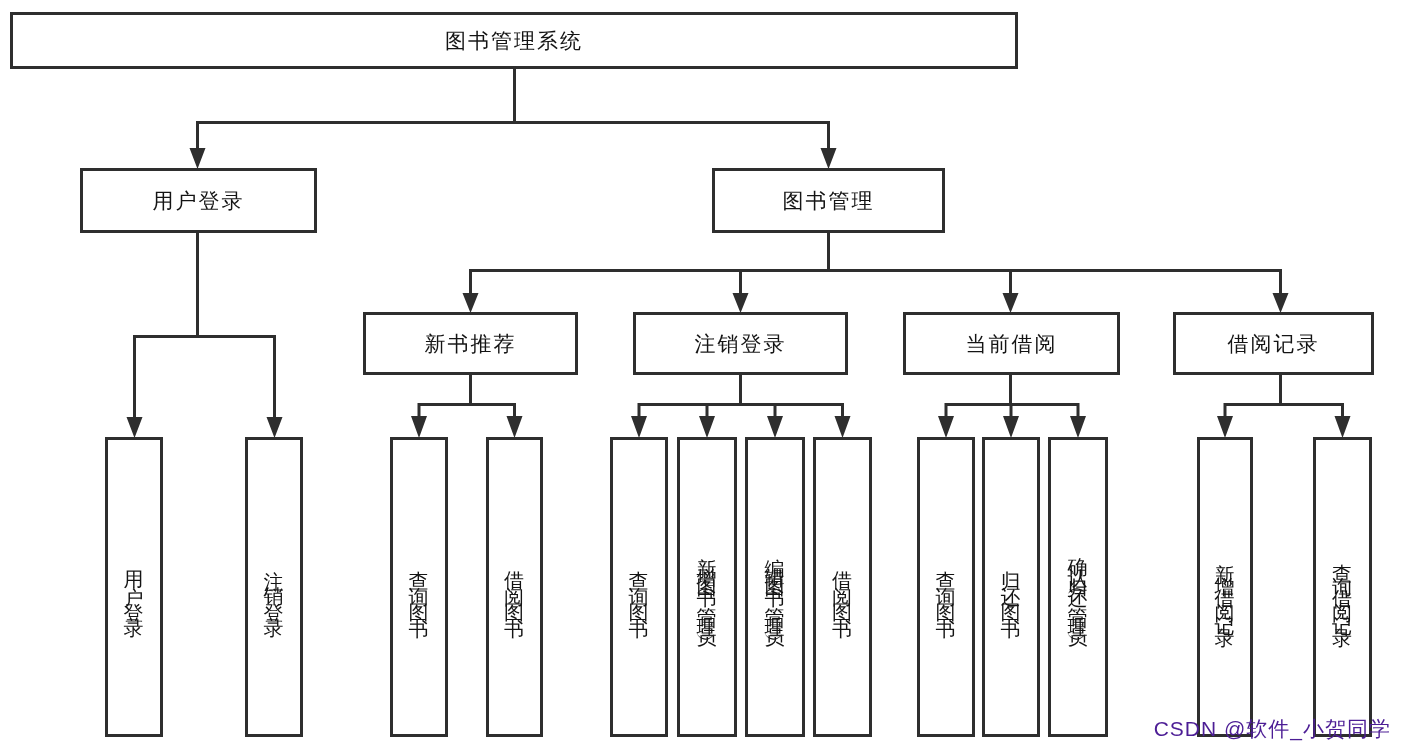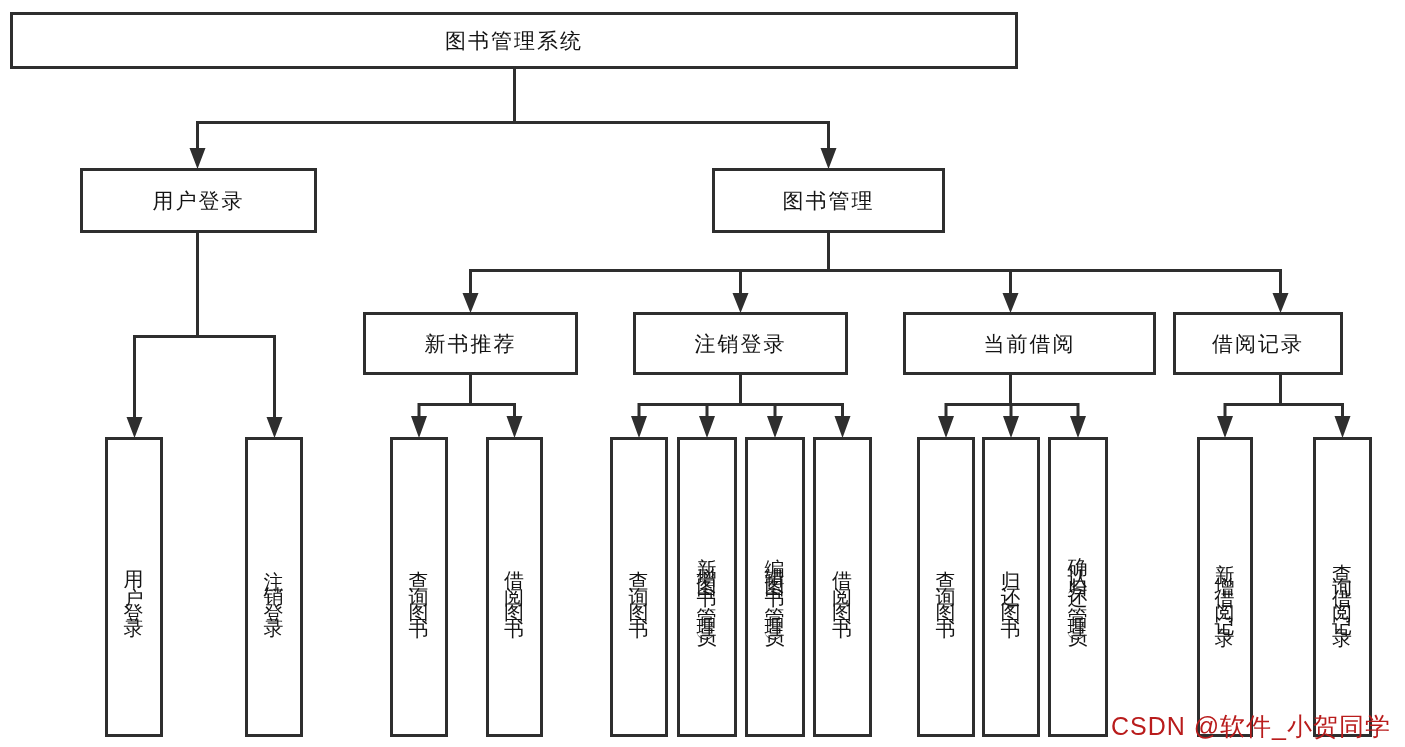--- a/index.html
+++ b/index.html
@@ -39,22 +39,22 @@
     font-size: 20px;
     letter-spacing: 16px;
     line-height: 1;
   }
   .box.v.mid .lbl { letter-spacing: 13px; }
   .box.v.long .lbl { letter-spacing: 10px; }
   .watermark {
     position: absolute;
     right: 14px;
     bottom: 4px;
-    font-size: 25px;
-    color: #b91c1c;
+    font-size: 21px;
+    color: #4c1d95;
     letter-spacing: 1px;
     white-space: nowrap;
     text-align: right;
   }
 </style>
 </head>
 <body>
 
 <div class="canvas">
 
@@ -91,24 +91,24 @@
   <div class="box" style="left:363px;top:312px;width:215px;height:63px">
     <span class="lbl">新书推荐</span>
   </div>
 
   <div class="box" style="left:712px;top:168px;width:233px;height:65px">
     <span class="lbl">图书管理</span>
   </div>
   <div class="box" style="left:633px;top:312px;width:215px;height:63px">
     <span class="lbl">注销登录</span>
   </div>
-  <div class="box" style="left:903px;top:312px;width:253px;height:63px">
+  <div class="box" style="left:903px;top:312px;width:217px;height:63px">
     <span class="lbl">当前借阅</span>
   </div>
-  <div class="box" style="left:1173px;top:312px;width:170px;height:63px">
+  <div class="box" style="left:1173px;top:312px;width:201px;height:63px">
     <span class="lbl">借阅记录</span>
   </div>
 
   <div class="box v" style="left:105px;top:437px;width:58px;height:300px">
     <span class="lbl">用户登录</span>
   </div>
   <div class="box v" style="left:245px;top:437px;width:58px;height:300px">
     <span class="lbl">注销登录</span>
   </div>
   <div class="box v" style="left:390px;top:437px;width:58px;height:300px">

